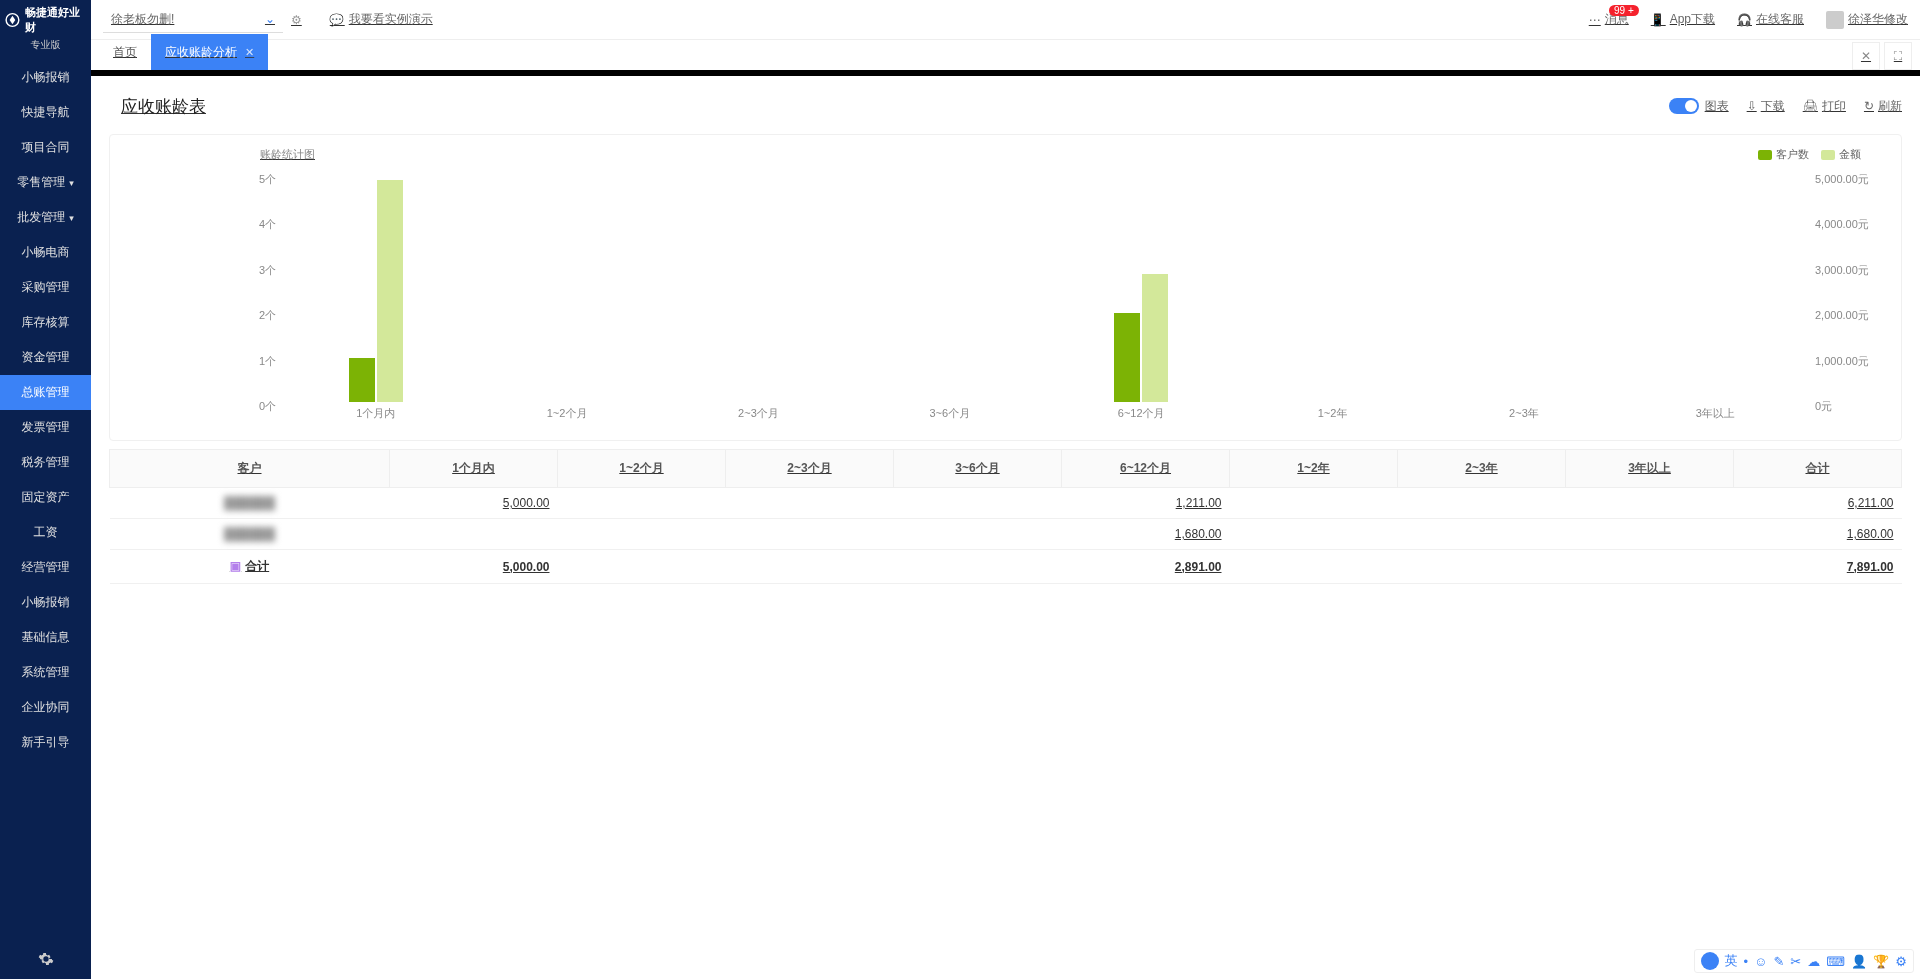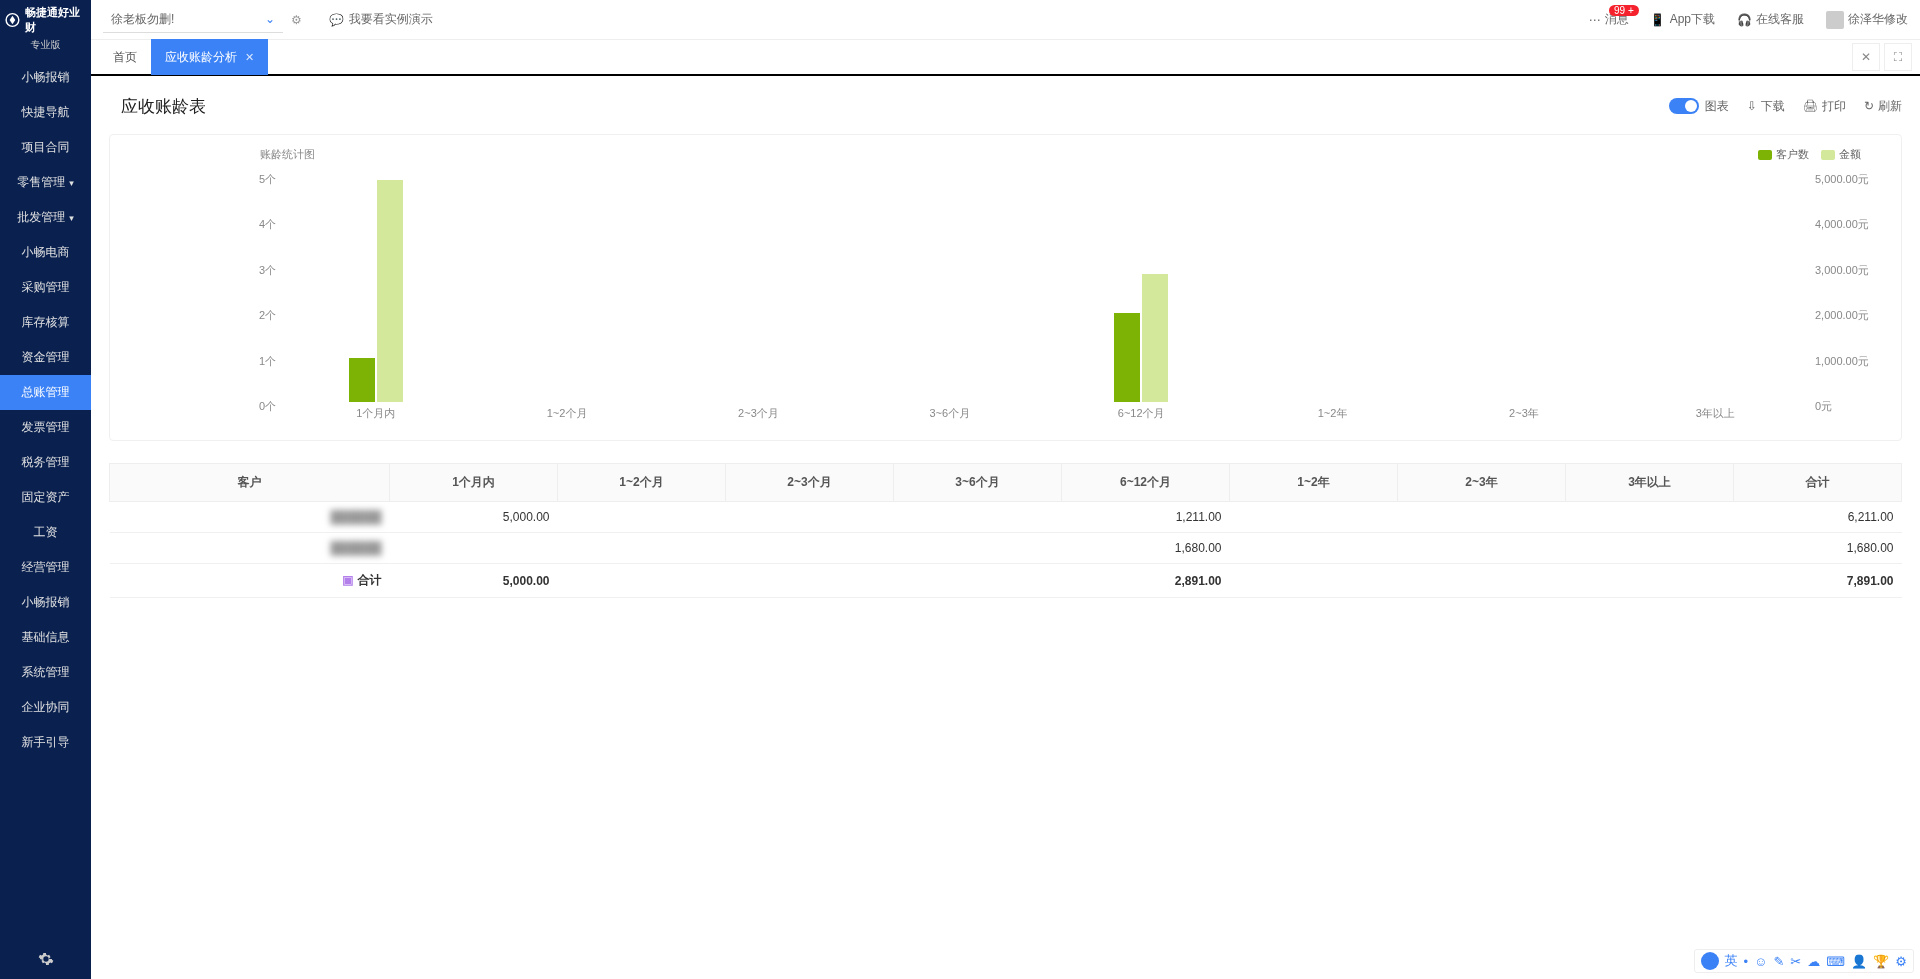--- a/index.html
+++ b/index.html
@@ -8,29 +8,29 @@
 .sidebar { width: 91px; background: #0a2150; display: flex; flex-direction: column; color: #fff; }
 .logo-area { height: 40px; display: flex; align-items: center; justify-content: center; gap: 4px; padding: 4px; }
 .logo-icon { width: 18px; height: 18px; }
 .logo-text { font-size: 11px; font-weight: bold; }
 .sub-logo { font-size: 10px; text-align: center; margin-top: -2px; margin-bottom: 8px; color: #ccc; }
 .menu { flex: 1; overflow-y: auto; }
 .menu-item { height: 35px; display: flex; align-items: center; justify-content: center; cursor: pointer; font-size: 12px; color: #e0e0e0; position: relative; }
 .menu-item.active { background: #3b82f6; color: #fff; }
 .menu-item .arrow { font-size: 9px; margin-left: 4px; }
 .gear-bottom { height: 40px; display: flex; align-items: center; justify-content: center; }
-.main { flex: 1; display: flex; flex-direction: column; }
+.main { flex: 1; display: flex; flex-direction: column; text-decoration: underline; }
 .topbar { height: 40px; border-bottom: 1px solid #eee; display: flex; align-items: center; padding: 0 12px; gap: 8px; }
 .org-select { color: #666; font-size: 12px; display: flex; align-items: center; gap: 6px; padding: 4px 8px; border-bottom: 1px solid #ddd; width: 180px; }
 .top-link { display: flex; align-items: center; gap: 4px; color: #666; cursor: pointer; font-size: 12px; }
 .topbar-spacer { flex: 1; }
 .badge { background: #f5222d; color: #fff; border-radius: 8px; padding: 0 5px; font-size: 10px; position: absolute; top: -6px; right: -10px; }
 .top-icon-btn { position: relative; display: flex; align-items: center; gap: 4px; color: #666; cursor: pointer; margin-left: 14px; font-size: 12px; }
 .avatar { width: 18px; height: 18px; background: #ccc; border-radius: 2px; }
-.tabbar { height: 36px; display: flex; align-items: center; border-bottom: 2px solid #000000; padding: 0 8px; }
+.tabbar { height: 36px; display: flex; align-items: flex-end; border-bottom: 6px solid #000000; padding: 0 8px; }
 .tab { padding: 0 14px; height: 36px; display: flex; align-items: center; gap: 6px; cursor: pointer; font-size: 12px; color: #555; }
 .tab.active { background: #3b82f6; color: #fff; gap: 8px; }
 .tab .close { font-size: 11px; opacity: 0.8; }
 .tabbar-spacer { flex: 1; }
 .tab-ctrl { width: 28px; height: 28px; display: flex; align-items: center; justify-content: center; border: 1px solid #eee; color: #888; cursor: pointer; margin-left: 4px; }
 .content { flex: 1; padding: 10px 18px; overflow: auto; }
 .page-header { display: flex; align-items: center; height: 40px; }
 .page-title { font-size: 17px; font-weight: 500; color: #222; margin-left: 12px; }
 .header-actions { margin-left: auto; display: flex; align-items: center; gap: 18px; color: #666; }
 .toggle { width: 30px; height: 16px; background: #3b82f6; border-radius: 8px; position: relative; cursor: pointer; }
@@ -45,24 +45,24 @@
 .y-left, .y-right { position: absolute; top: 0; bottom: 18px; display: flex; flex-direction: column; justify-content: space-between; font-size: 11px; color: #888; }
 .y-left { left: -30px; align-items: flex-end; width: 26px; }
 .y-right { right: -70px; align-items: flex-start; width: 66px; }
 .plot { position: absolute; left: 0; right: 0; top: 8px; bottom: 30px; }
 .x-axis { position: absolute; left: 0; right: 0; bottom: 0; height: 26px; display: flex; }
 .x-tick { flex: 1; text-align: center; font-size: 11px; color: #888; }
 .bar-group { position: absolute; bottom: 0; display: flex; gap: 2px; align-items: flex-end; transform: translateX(-50%); }
 .bar { width: 26px; }
 .bar.customer { background: #7cb305; }
 .bar.amount { background: #d3e89a; }
-.tbl { width: 100%; border-collapse: collapse; margin-top: 22px; table-layout: fixed; }
+.tbl { width: 100%; border-collapse: collapse; margin-top: 8px; table-layout: fixed; }
 .tbl th { background: #fafafa; border: 1px solid #eee; padding: 10px 8px; font-size: 12px; color: #555; font-weight: bold; text-align: center; }
 .tbl td { border-bottom: 1px solid #f0f0f0; padding: 8px; font-size: 12px; text-align: right; }
-.tbl td:first-child { text-align: right; }
+.tbl td:first-child { text-align: center; }
 .tbl .blurred { filter: blur(3px); color: #999; }
 .tbl .total-row td { font-weight: bold; }
 .total-icon { color: #b37feb; margin-right: 4px; }
 .ime-bar { position: fixed; right: 6px; bottom: 6px; display: flex; gap: 6px; align-items: center; background: #fff; border: 1px solid #eee; padding: 2px 6px; border-radius: 3px; }
 .ime-bar span { color: #3b82f6; font-size: 13px; }
 .ime-badge { background: #3b82f6; color: #fff; border-radius: 50%; width: 18px; height: 18px; display: flex; align-items: center; justify-content: center; font-size: 11px; }
 </style>
 </head>
 <body>
 

